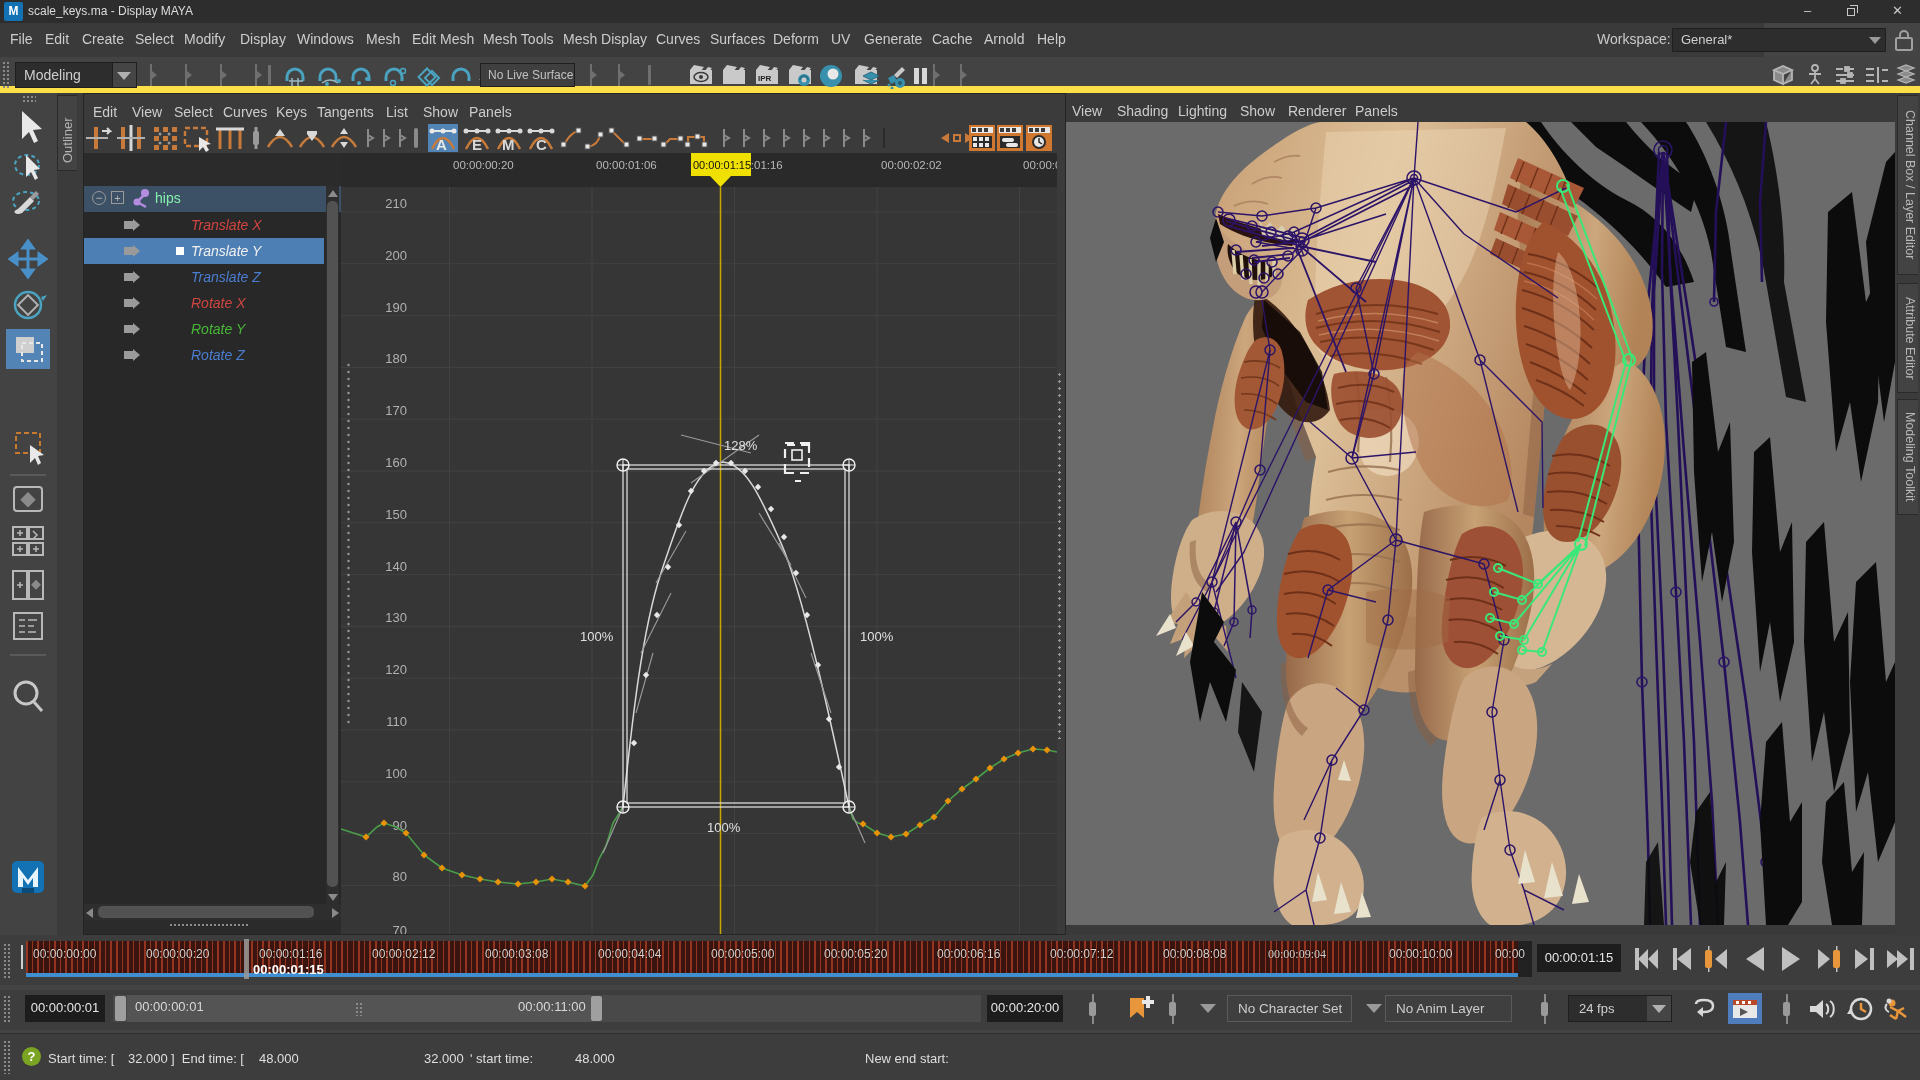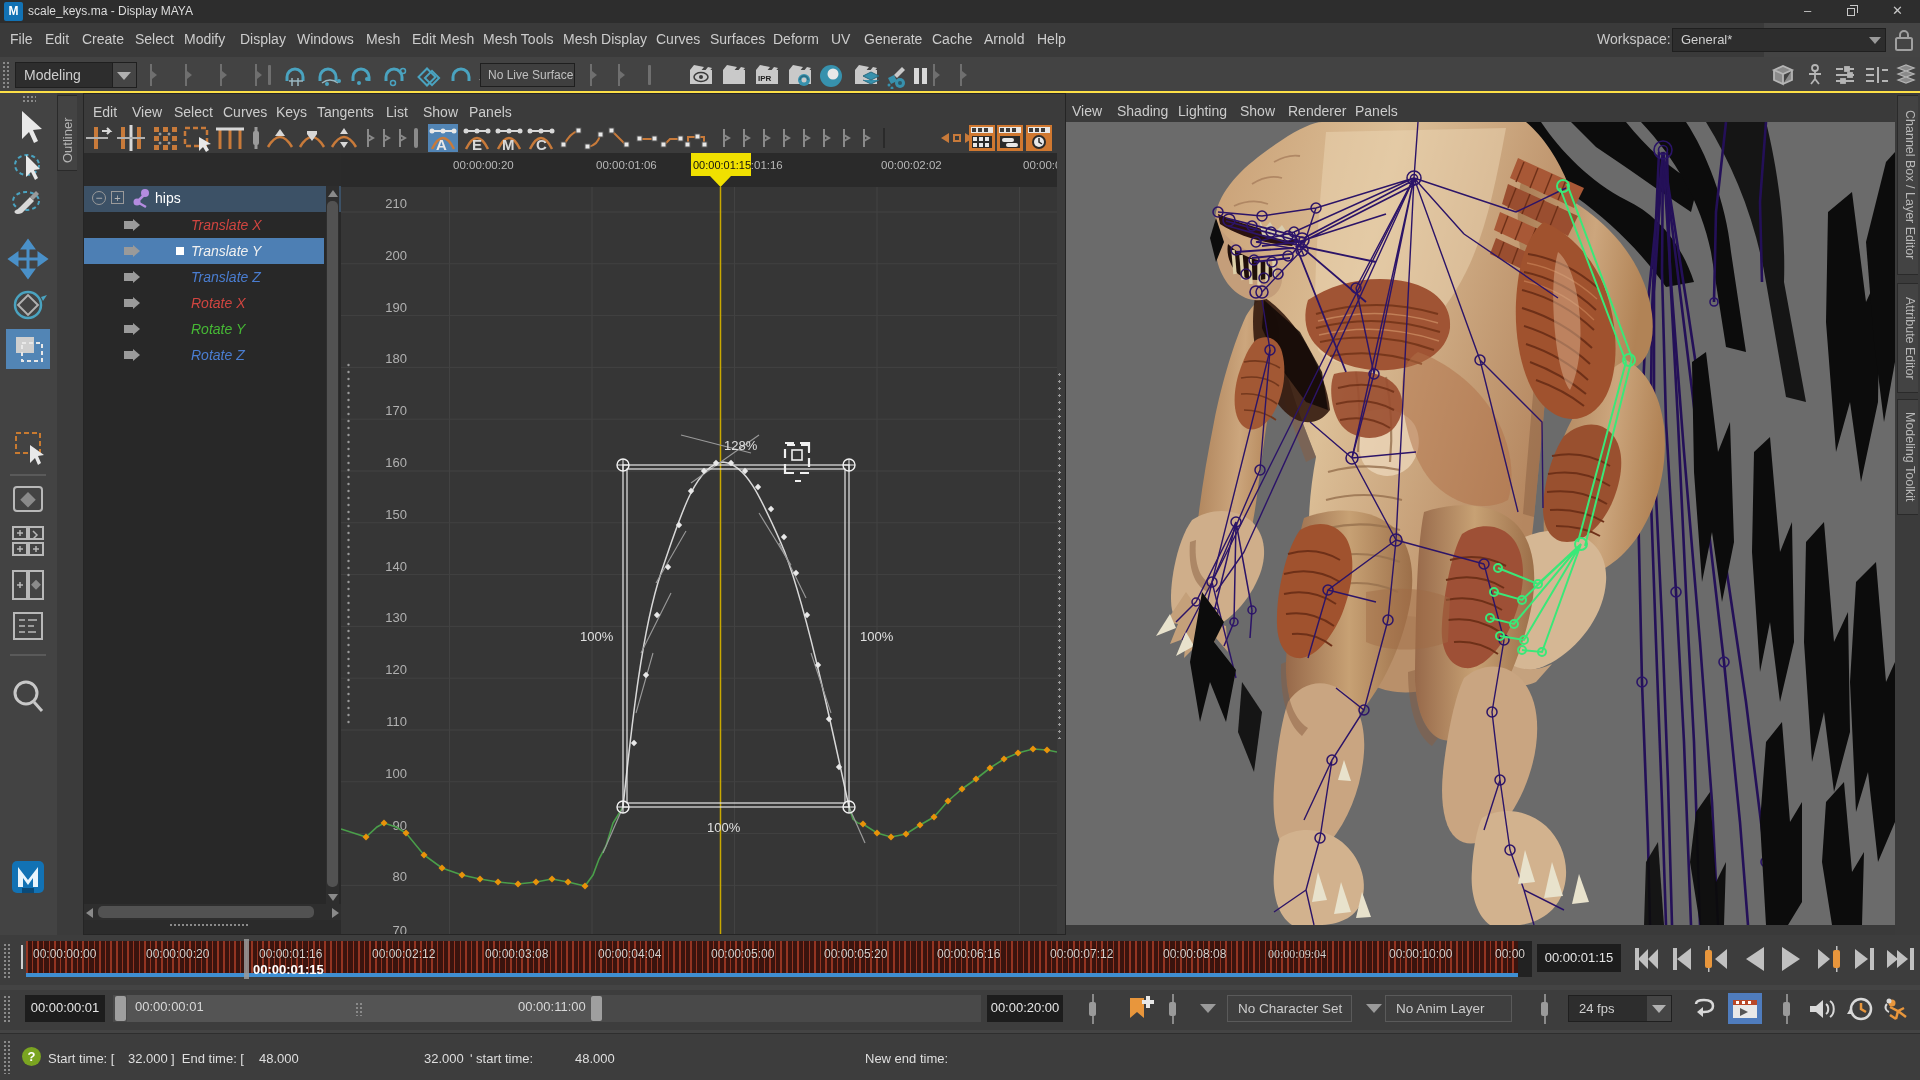--- a/index.html
+++ b/index.html
@@ -8,21 +8,21 @@
 #root { position:relative; width:1920px; height:1080px; }
 
 #titlebar { position:absolute; left:0; top:0; width:1920px; height:23px; background:#2d2d2d; }
 #titlebar .ticon { position:absolute; left:4px; top:2px; width:19px; height:19px; background:#1272b4; border-radius:2px; color:#fff; font-size:12px; font-weight:bold; text-align:center; line-height:18px; }
 #titlebar .ttext { position:absolute; left:28px; top:4px; font-size:12px; color:#dcdcdc; }
 .winbtn { position:absolute; top:0; width:45px; height:23px; color:#c8c8c8; font-size:13px; text-align:center; line-height:22px; }
 
 #menubar { position:absolute; left:0; top:23px; width:1764px; height:34px; background:#3a3a3a; }
 #menubar .mi { position:absolute; top:8px; font-size:14px; color:#cccccc; }
 
-#toolbar { position:absolute; left:0; top:57px; width:1920px; height:36px; background:#434343; border-bottom:2px solid #fde047; }
+#toolbar { position:absolute; left:0; top:57px; width:1920px; height:36px; background:#434343; border-bottom:7px solid #fde047; }
 .grip { background-image:radial-gradient(circle, #8a8a8a 1px, transparent 1.2px); background-size:4px 4px; }
 .combo { position:absolute; background:#2d2d2d; border:1px solid #1f1f1f; color:#cfcfcf; }
 .chev { position:absolute; width:7px; height:22px; top:7px; }
 .chev:before { content:""; position:absolute; left:0; top:0; width:2px; height:22px; background:#6f6f6f; }
 .chev:after { content:""; position:absolute; left:2px; top:7px; width:0; height:0; border-left:5px solid #6f6f6f; border-top:4px solid transparent; border-bottom:4px solid transparent; }
 .vbar { position:absolute; width:3px; height:20px; top:8px; background:#6f6f6f; border-radius:1px; }
 
 #toolbox { position:absolute; left:0; top:93px; width:57px; height:842px; background:#434343; }
 #tabstrip-l { position:absolute; left:57px; top:93px; width:26px; height:842px; background:#3b3b3b; }
 .vtab { color:#b5b5b5; font-size:13px; writing-mode:vertical-rl; transform:rotate(180deg); background:#434343; border:1px solid #2a2a2a; border-left:none; padding:7px 2px; border-radius:0 0 0 0; }
@@ -501,21 +501,21 @@
 
     <div style="position:absolute; left:0; top:33px; width:257px; height:718px; background:#282828;">
       <div style="position:absolute; left:0; top:0; width:257px; height:26px; background:#3c5166;">
         <span style="position:absolute; left:8px; top:5px; width:14px; height:14px; border:1px solid #9a9a9a; border-radius:50%; color:#b5b5b5; font-size:12px; line-height:13px; text-align:center;">−</span>
         <span style="position:absolute; left:27px; top:5px; width:13px; height:13px; border:1px solid #9a9a9a; color:#b5b5b5; font-size:11px; line-height:12px; text-align:center;">+</span>
         <svg style="position:absolute; left:46px; top:2px;" width="22" height="22">
               <circle cx="15" cy="5" r="4" fill="#b48ce0"></circle>
               <circle cx="7" cy="14" r="3.5" fill="#b48ce0"></circle>
               <path d="M14 7 L8 13 M9 15 L16 19" stroke="#b48ce0" stroke-width="2.5"></path>
             </svg>
-        <span style="position:absolute; left:71px; top:4px; color:#ffffff; font-size:14px;">hips</span>
+        <span style="position:absolute; left:71px; top:4px; color:#86efac; font-size:14px;">hips</span>
       </div>
       <div class="trow" style="top:26px;">
             <span class="keyi"></span>
             <span class="tlab" style="color:#d04540;">Translate X</span>
           </div>
       <div class="trow" style="top:52px; background:#4d7fb4;">
             <span class="keyi"></span>
             <span style="position:absolute; left:92px; top:9px; width:8px; height:8px; background:#fff;"></span>
             <span class="tlab" style="color:#f0f0f0;">Translate Y</span>
           </div>
@@ -1220,16 +1220,16 @@
 <div id="statusbar">
   <div class="grip" style="position:absolute; left:3px; top:6px; width:9px; height:34px;"></div>
   <div style="position:absolute; left:22px; top:13px; width:19px; height:19px; border-radius:50%; background:#7aa421; color:#fff; font-size:13px; font-weight:bold; text-align:center; line-height:19px;">?</div>
   <div class="st" style="left:48px;">Start time: [</div>
   <div class="st" style="left:128px;">32.000</div>
   <div class="st" style="left:171px;">]&nbsp; End time: [</div>
   <div class="st" style="left:259px;">48.000</div>
   <div class="st" style="left:424px;">32.000</div>
   <div class="st" style="left:470px;">ʹ start time:</div>
   <div class="st" style="left:575px;">48.000</div>
-  <div class="st" style="left:865px;">New end time:</div>
+  <div class="st" style="left:865px;">New end start:</div>
 </div>
 
 </div>
 
 </body></html>

